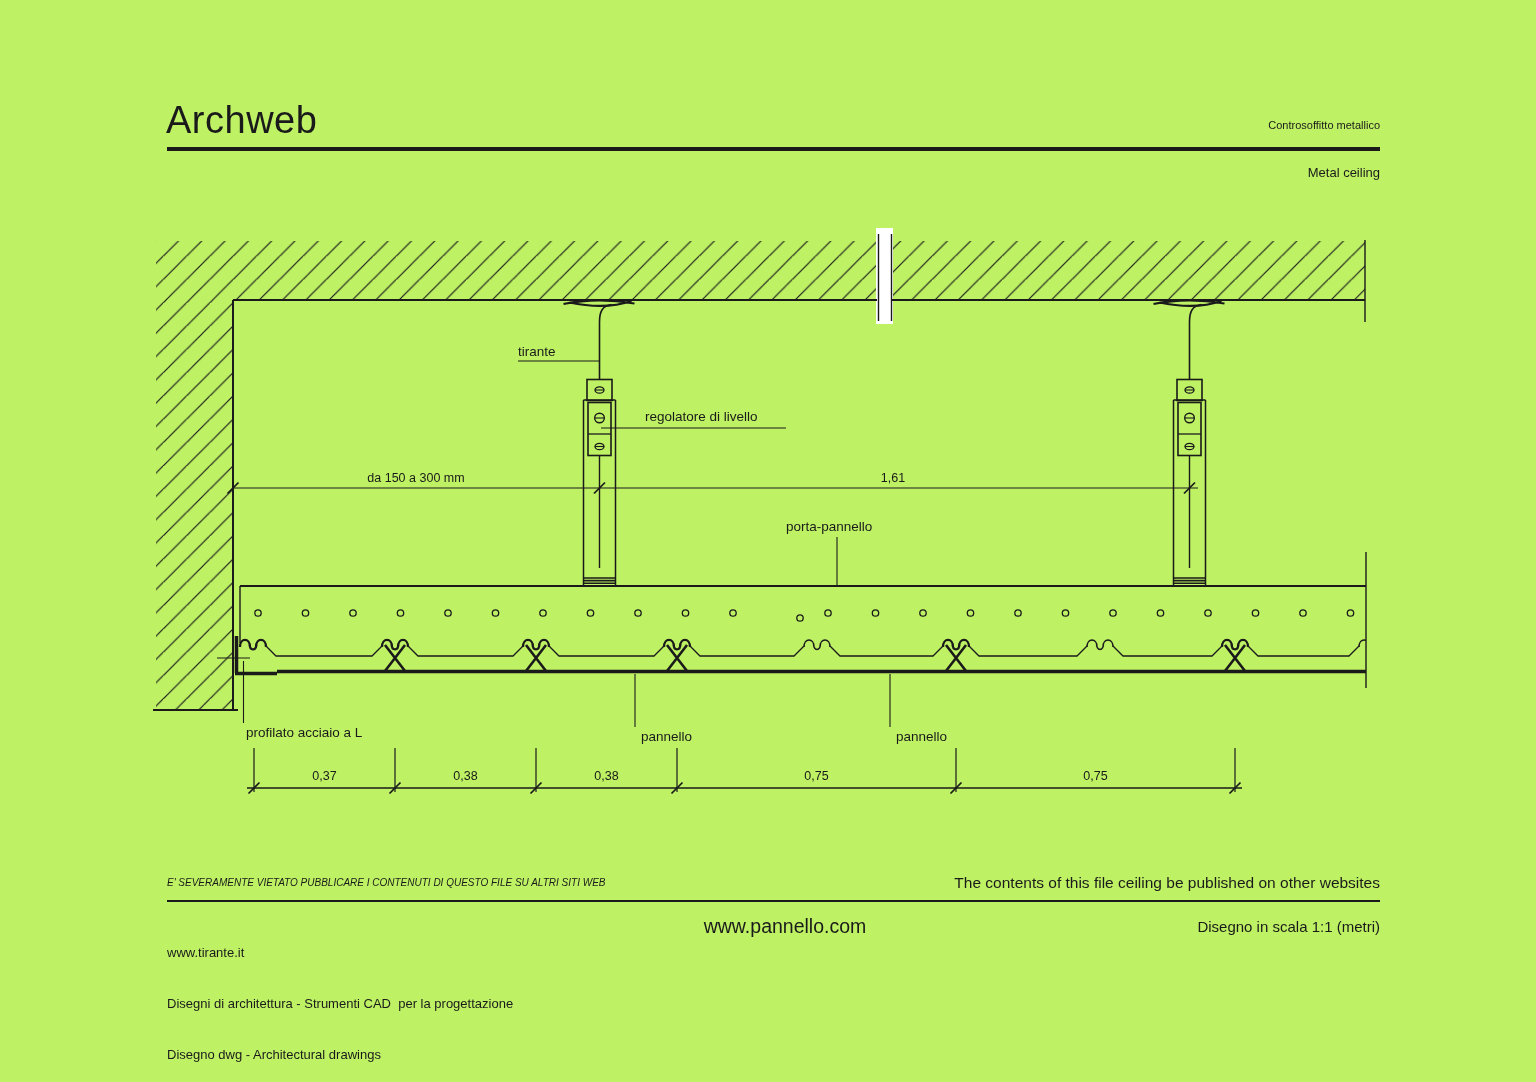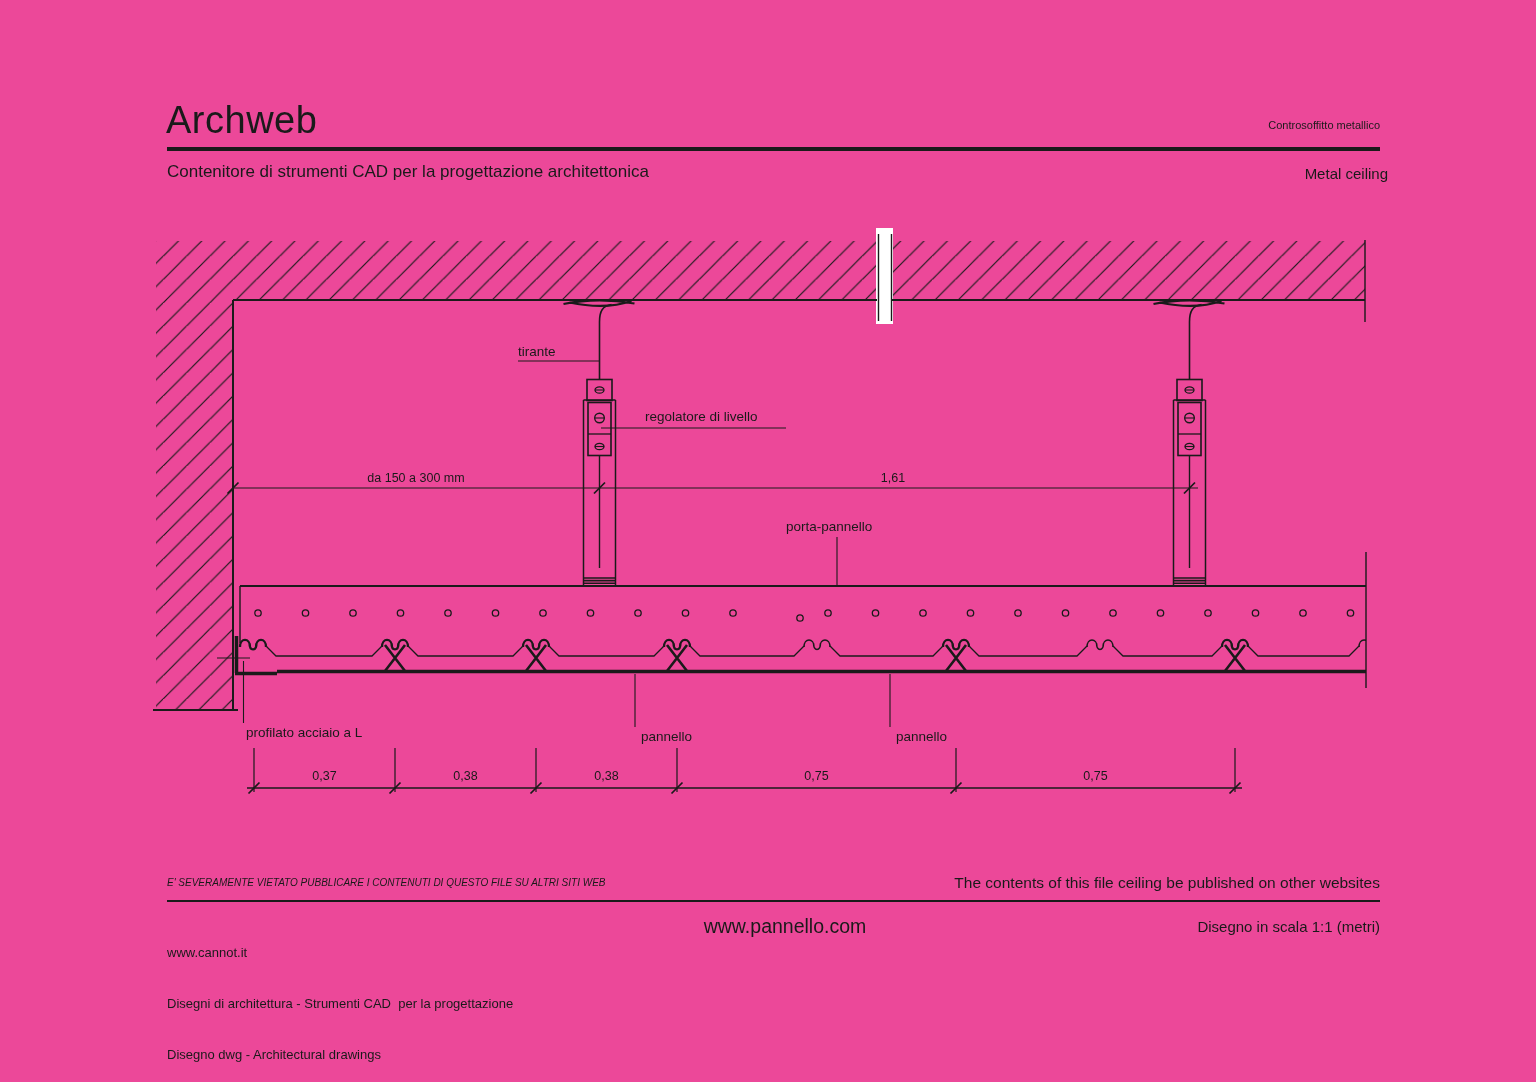--- a/index.html
+++ b/index.html
@@ -1,42 +1,41 @@
 <!DOCTYPE html>
 <html><head>
 <meta charset="utf-8">
 <style>
   html,body{margin:0;padding:0;background:#fff;}
-  .page{position:relative;width:1536px;height:1082px;background:#ec4899;overflow:hidden;
+  .page{position:relative;width:1536px;height:1082px;background:#bef264;overflow:hidden;
         font-family:"Liberation Sans",sans-serif;color:#1a1a1a;}
   .abs{position:absolute;}
   .logo{left:166px;top:99px;font-size:38px;font-weight:400;letter-spacing:.5px;}
   .hdr-right-top{right:156px;top:119px;font-size:11px;}
   .rule1{left:167px;right:156px;top:147px;height:4px;background:#1a1a1a;}
   .subtitle{left:167px;top:162px;font-size:17px;}
-  .hdr-right-bottom{right:148px;top:165px;font-size:15px;}
+  .hdr-right-bottom{right:156px;top:165px;font-size:13px;}
   .disc-it{left:167px;top:877px;font-size:10px;font-style:italic;}
   .disc-en{right:156px;top:874px;font-size:15.5px;}
   .rule2{left:167px;right:156px;top:900px;height:2px;background:#1a1a1a;}
   .foot-left{left:167px;top:910px;font-size:13px;line-height:17px;white-space:pre;}
   .foot-center{left:785px;top:915px;transform:translateX(-50%);font-size:19.5px;}
   .foot-right{right:156px;top:918px;font-size:15px;margin-left:7px;}
   svg text{font-family:"Liberation Sans",sans-serif;fill:#1a1a1a;}
   .lbl{font-size:13.5px;}
   .dim{font-size:12.5px;}
 </style>
 </head>
 <body>
 
 <div class="page">
 
   <div class="abs logo">Archweb</div>
   <div class="abs hdr-right-top">Controsoffitto metallico</div>
   <div class="abs rule1"></div>
-  <div class="abs subtitle">Contenitore di strumenti CAD per la progettazione architettonica</div>
   <div class="abs hdr-right-bottom">Metal ceiling</div>
 
   <svg class="abs" style="left:0;top:0" width="1536" height="1082" viewBox="0 0 1536 1082">
     <defs>
       <pattern id="hatch" width="23.3" height="23.3" patternUnits="userSpaceOnUse">
         <path d="M-2,25.3 L25.3,-2" stroke="#1a1a1a" stroke-width="1.2" fill="none"></path>
         <path d="M-2,48.6 L48.6,-2" stroke="#1a1a1a" stroke-width="1.2" fill="none"></path>
       </pattern>
       <clipPath id="ceilclip">
           <rect x="230" y="540" width="1136" height="170"></rect>
@@ -199,20 +198,20 @@
 
       <path d="M217,658 H250 M243.5,661 V723" stroke="#1a1a1a" stroke-width="1.1" fill="none"></path>
       <text class="lbl" x="246" y="737">profilato acciaio a L</text>
     </g>
   </svg>
 
   <div class="abs disc-it">E' SEVERAMENTE VIETATO PUBBLICARE I CONTENUTI DI QUESTO FILE SU ALTRI SITI WEB</div>
   <div class="abs disc-en">The contents of this file ceiling be published on other websites</div>
   <div class="abs rule2"></div>
   <div class="abs foot-left">
-    <div>www.cannot.it</div>
+    <div>www.tirante.it</div>
     <div>Disegni di architettura - Strumenti CAD  per la progettazione</div>
     <div>Disegno dwg - Architectural drawings</div>
     
   </div>
   <div class="abs foot-center">www.pannello.com</div>
   <div class="abs foot-right">Disegno in scala 1:1 (metri)</div>
 </div>
 
 </body></html>

